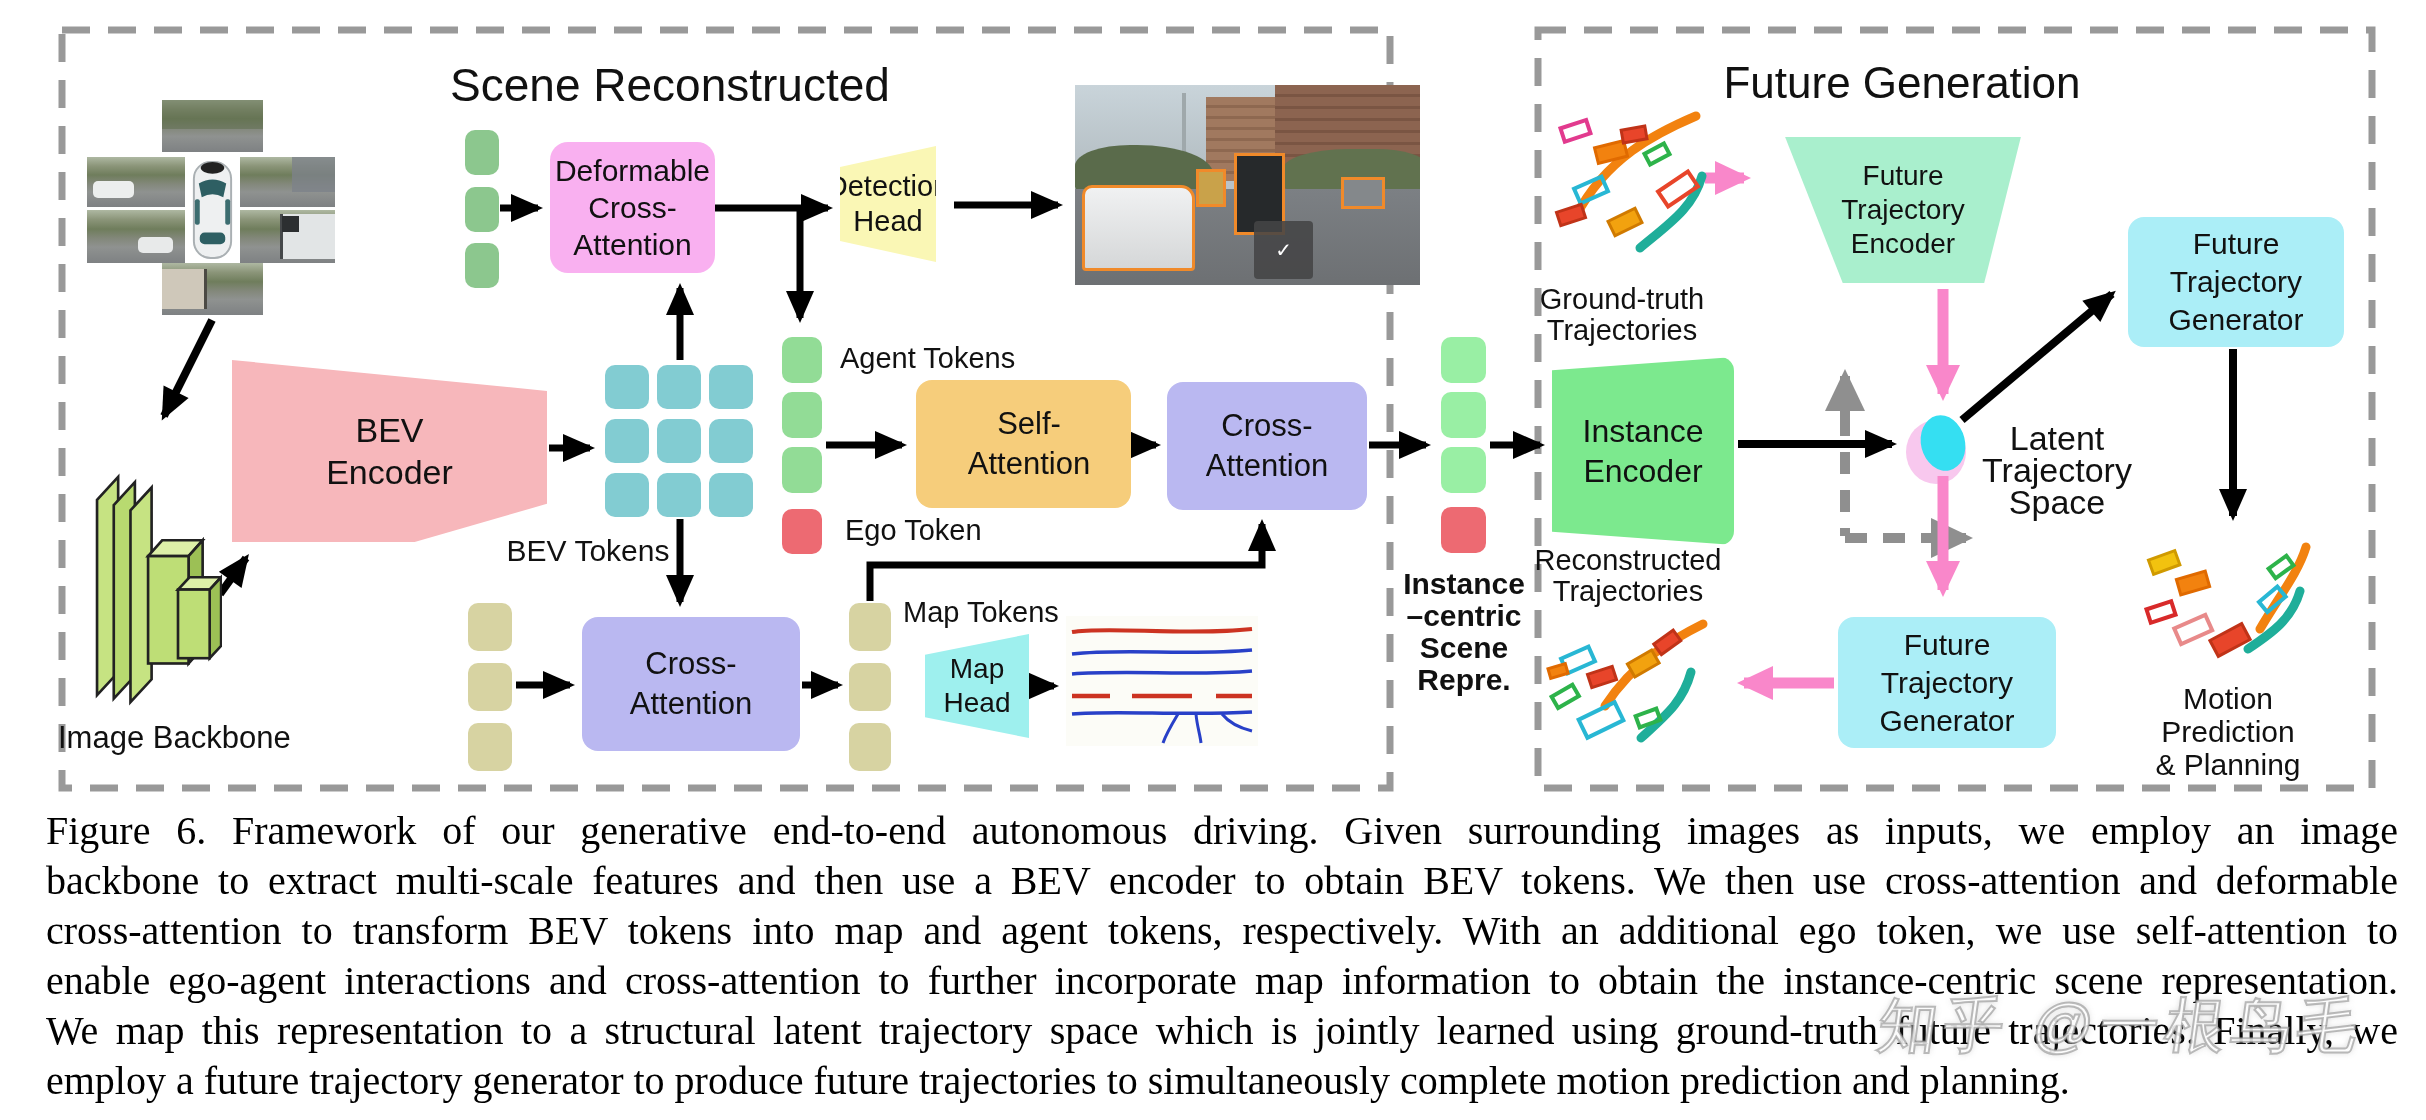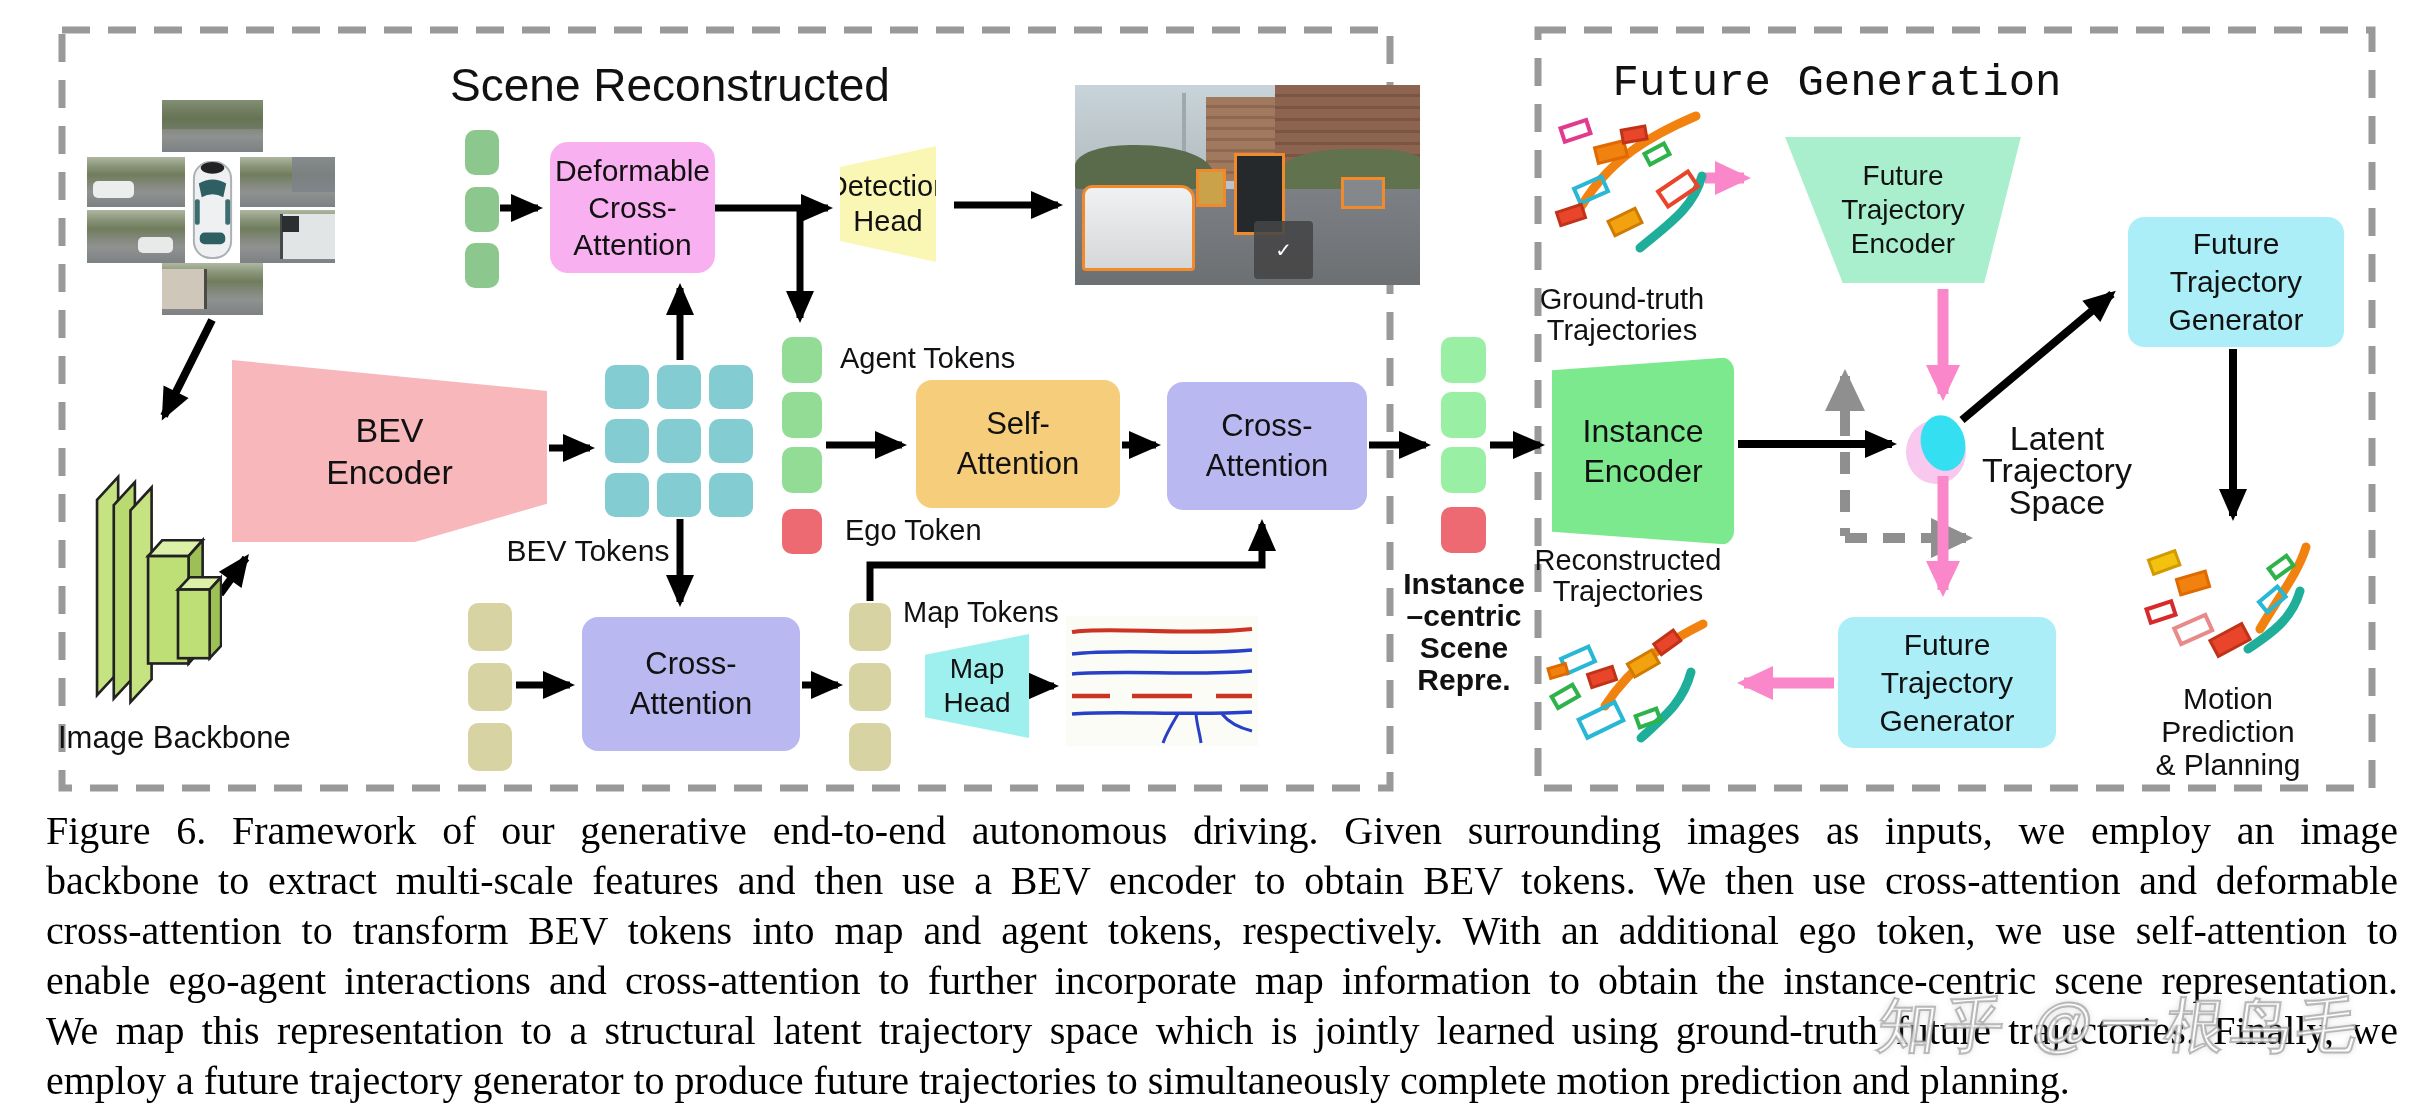--- a/index.html
+++ b/index.html
@@ -80,21 +80,21 @@
 
     <ellipse cx="1936" cy="452" rx="30" ry="32" fill="#f8c8ee"></ellipse>
     <ellipse cx="1943" cy="443" rx="22" ry="28" fill="#35dff2" transform="rotate(-14 1943 443)"></ellipse>
 
     <path d="M1962,420 L2112,294" stroke="#000" stroke-width="8" fill="none" marker-end="url(#mb)"></path>
     <path d="M1943,476 L1943,590" stroke="#f987ca" stroke-width="11" fill="none" marker-end="url(#mp)"></path>
     <path d="M1834,683 L1744,683" stroke="#f987ca" stroke-width="11" fill="none" marker-end="url(#mp)"></path>
   </svg>
 
   <div class="lbl" style="left:670px;top:58px;transform:translateX(-50%);font-size:46px;font-weight:500;">Scene Reconstructed</div>
-  <div class="lbl" style="left:1837px;top:58px;transform:translateX(-50%);font-size:44px;font-weight:500;font-family:Liberation Mono, monospace;">Future Generation</div>
+  <div class="lbl" style="left:1902px;top:58px;transform:translateX(-50%);font-size:44px;font-weight:500;">Future Generation</div>
 
   <div class="cam" style="left:162px;top:100px;width:101px;height:52px;">
     <div class="blob" style="left:0;top:0;width:100%;height:55%;background:#5f6e4e;opacity:.55;"></div>
   </div>
   <div class="cam" style="left:87px;top:157px;width:98px;height:50px;">
     <div class="blob" style="left:6%;top:48%;width:42%;height:34%;background:#eceeee;border-radius:5px;"></div>
   </div>
   <div class="abs" style="left:188px;top:158px;width:49px;height:104px;background:#fff;z-index:2;">
     <svg width="49" height="104" viewBox="0 0 50 106">
       <rect x="6" y="4" width="38" height="98" rx="17" fill="#eef0f1" stroke="#aab0b3" stroke-width="2"></rect>
@@ -177,21 +177,21 @@
                 display:flex;align-items:center;justify-content:center;color:#fff;font-size:20px;">✓</div>
   </div>
 
   <div class="token" style="left:782px;top:337px;width:40px;height:46px;background:#92dc96;"></div>
   <div class="token" style="left:782px;top:392px;width:40px;height:46px;background:#92dc96;"></div>
   <div class="token" style="left:782px;top:447px;width:40px;height:46px;background:#92dc96;"></div>
   <div class="token" style="left:782px;top:509px;width:40px;height:45px;background:#ed6a72;"></div>
   <div class="lbl left" style="left:840px;top:342px;font-size:29px;">Agent Tokens</div>
   <div class="lbl left" style="left:845px;top:514px;font-size:29px;">Ego Token</div>
 
-  <div class="node round16" style="left:916px;top:380px;width:204px;height:128px;background:#f6cd7b;font-size:31px;line-height:40px;">Self-
+  <div class="node round16" style="left:916px;top:380px;width:204px;height:128px;background:#f6cd7b;font-size:31px;line-height:40px;padding-left:11px;">Self-
 Attention</div>
   <div class="node round16" style="left:1167px;top:382px;width:200px;height:128px;background:#bab8f1;font-size:31px;line-height:40px;">Cross-
 Attention</div>
 
   <div class="token" style="left:468px;top:603px;width:44px;height:48px;background:#d7d3a2;"></div>
   <div class="token" style="left:468px;top:663px;width:44px;height:48px;background:#d7d3a2;"></div>
   <div class="token" style="left:468px;top:723px;width:44px;height:48px;background:#d7d3a2;"></div>
 
   <div class="node round16" style="left:582px;top:617px;width:218px;height:134px;background:#bab8f1;font-size:31px;line-height:40px;">Cross-
 Attention</div>

